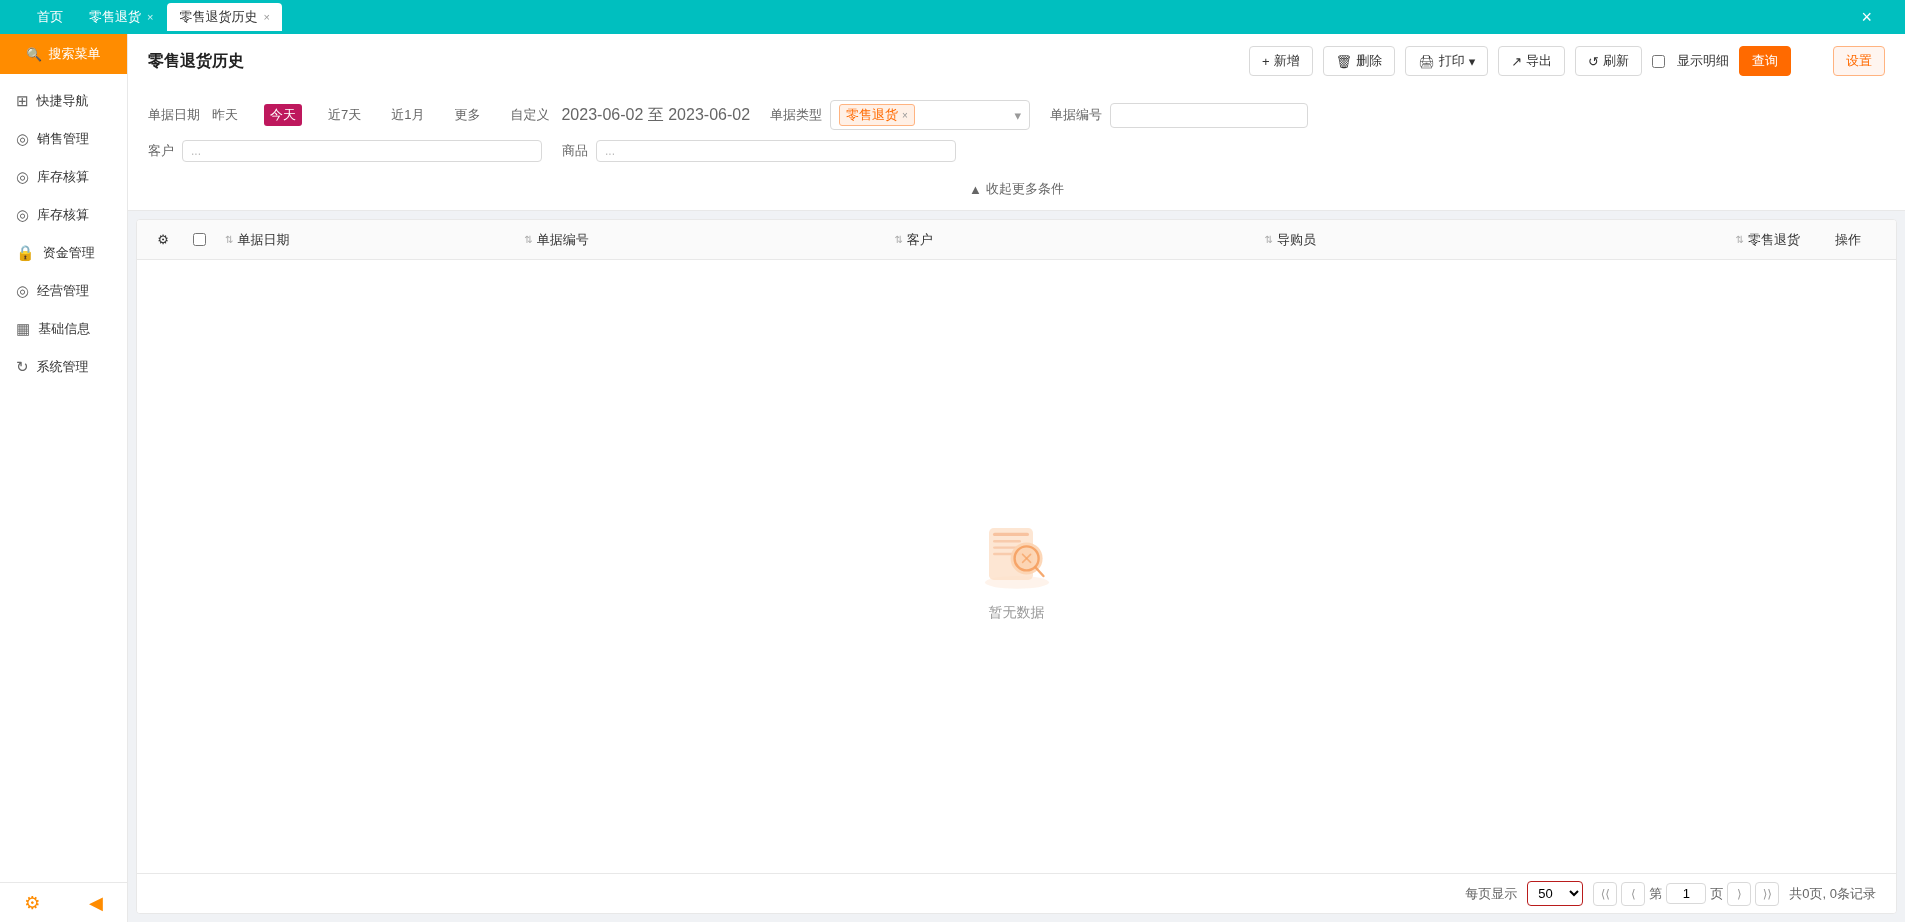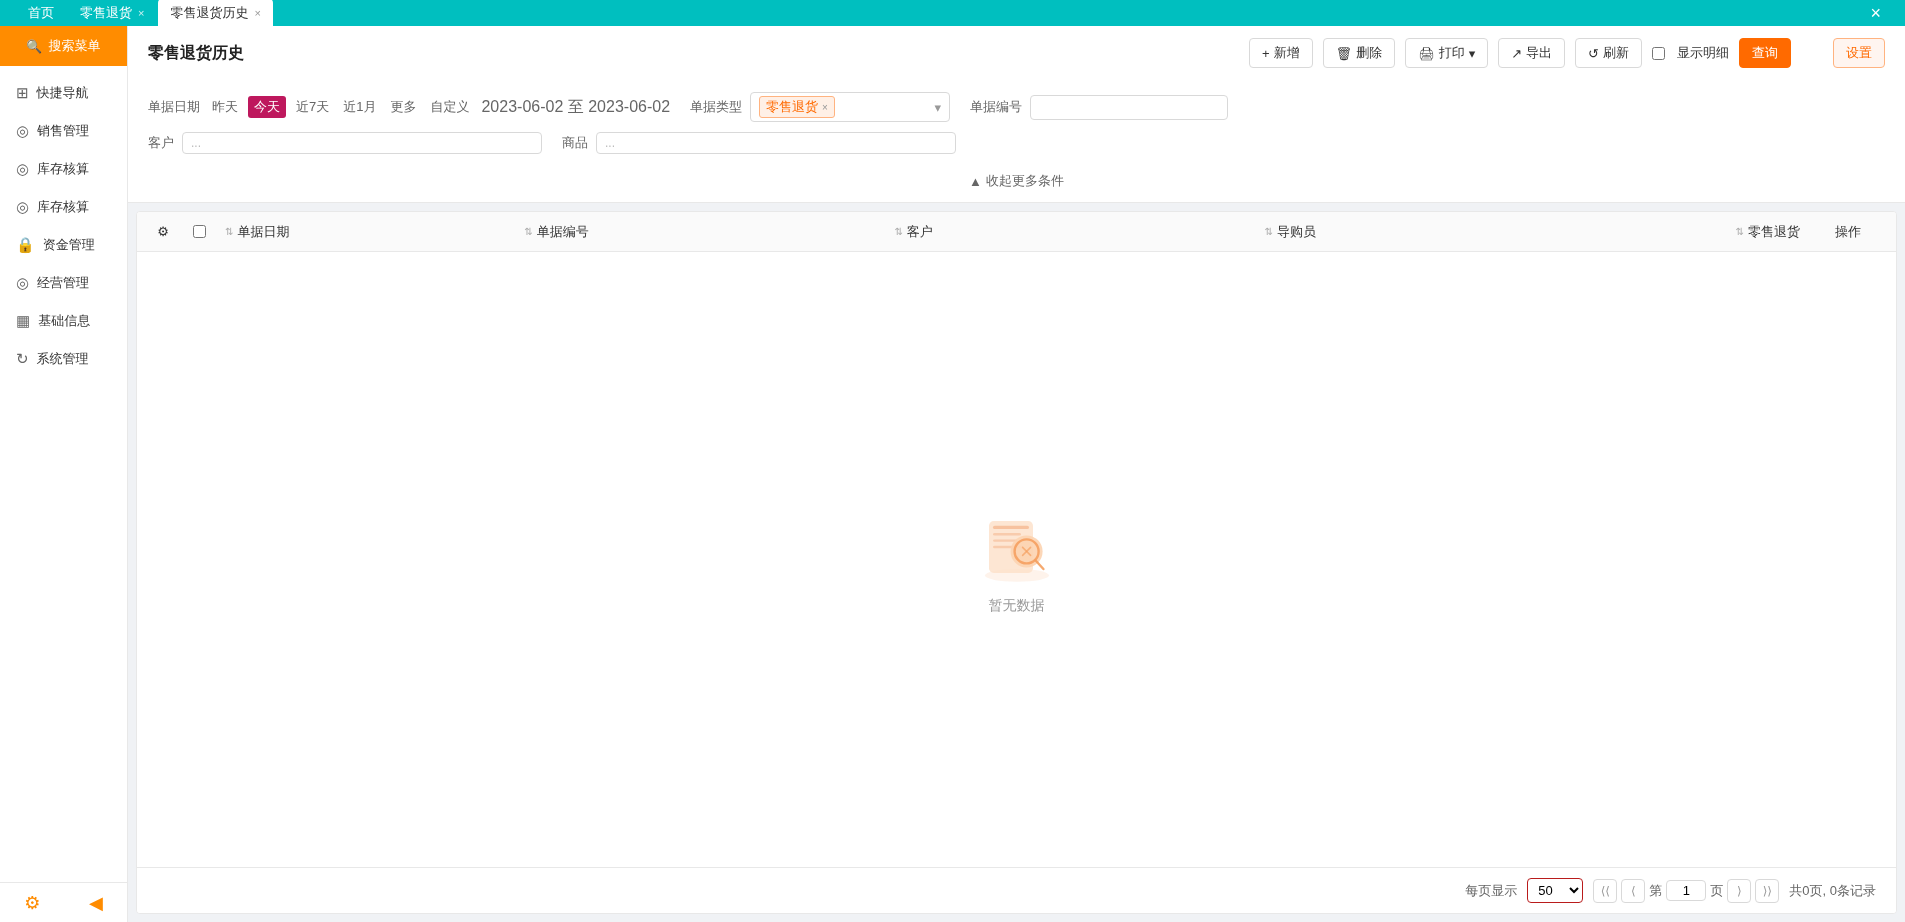--- a/index.html
+++ b/index.html
@@ -1,24 +1,24 @@
 <!DOCTYPE html>
 <html><head>
   <meta charset="utf-8">
   <style>
     * { box-sizing: border-box; margin: 0; padding: 0; font-family: 'Microsoft YaHei', Arial, sans-serif; font-size: 13px; }
     body { display: flex; flex-direction: column; height: 922px; width: 1905px; overflow: hidden; background: #f0f2f5; }
 
     
     .topbar {
-      height: 26px;
+      height: 34px;
       background: #00bfbf;
       display: flex;
       align-items: center;
-      padding: 0 16px;
+      padding: 0 25px;
       flex-shrink: 0;
     }
     .topbar-tabs {
       display: flex;
       align-items: center;
       flex: 1;
       gap: 2px;
     }
     .tab {
       height: 28px;
@@ -192,21 +192,21 @@
       gap: 8px;
     }
     .filter-label {
       color: #666;
       font-size: 13px;
       white-space: nowrap;
     }
     .date-shortcuts {
       display: flex;
       align-items: flex-end;
-      gap: 6px;
+      gap: 22px;
     }
     .date-shortcut {
       color: #666;
       cursor: pointer;
       font-size: 13px;
       padding: 2px 4px;
     }
     .date-shortcut.active {
       background: #be185d;
       color: #fff;
@@ -344,21 +344,21 @@
       width: 100px;
       height: 80px;
     }
     .empty-text {
       color: #999;
       font-size: 14px;
     }
 
     
     .pagination {
-      height: 46px;
+      height: 40px;
       background: #fff;
       border-top: 1px solid #e8e8e8;
       display: flex;
       align-items: center;
       justify-content: flex-end;
       padding: 0 20px;
       gap: 10px;
       flex-shrink: 0;
     }
     .page-size-label { color: #666; }

